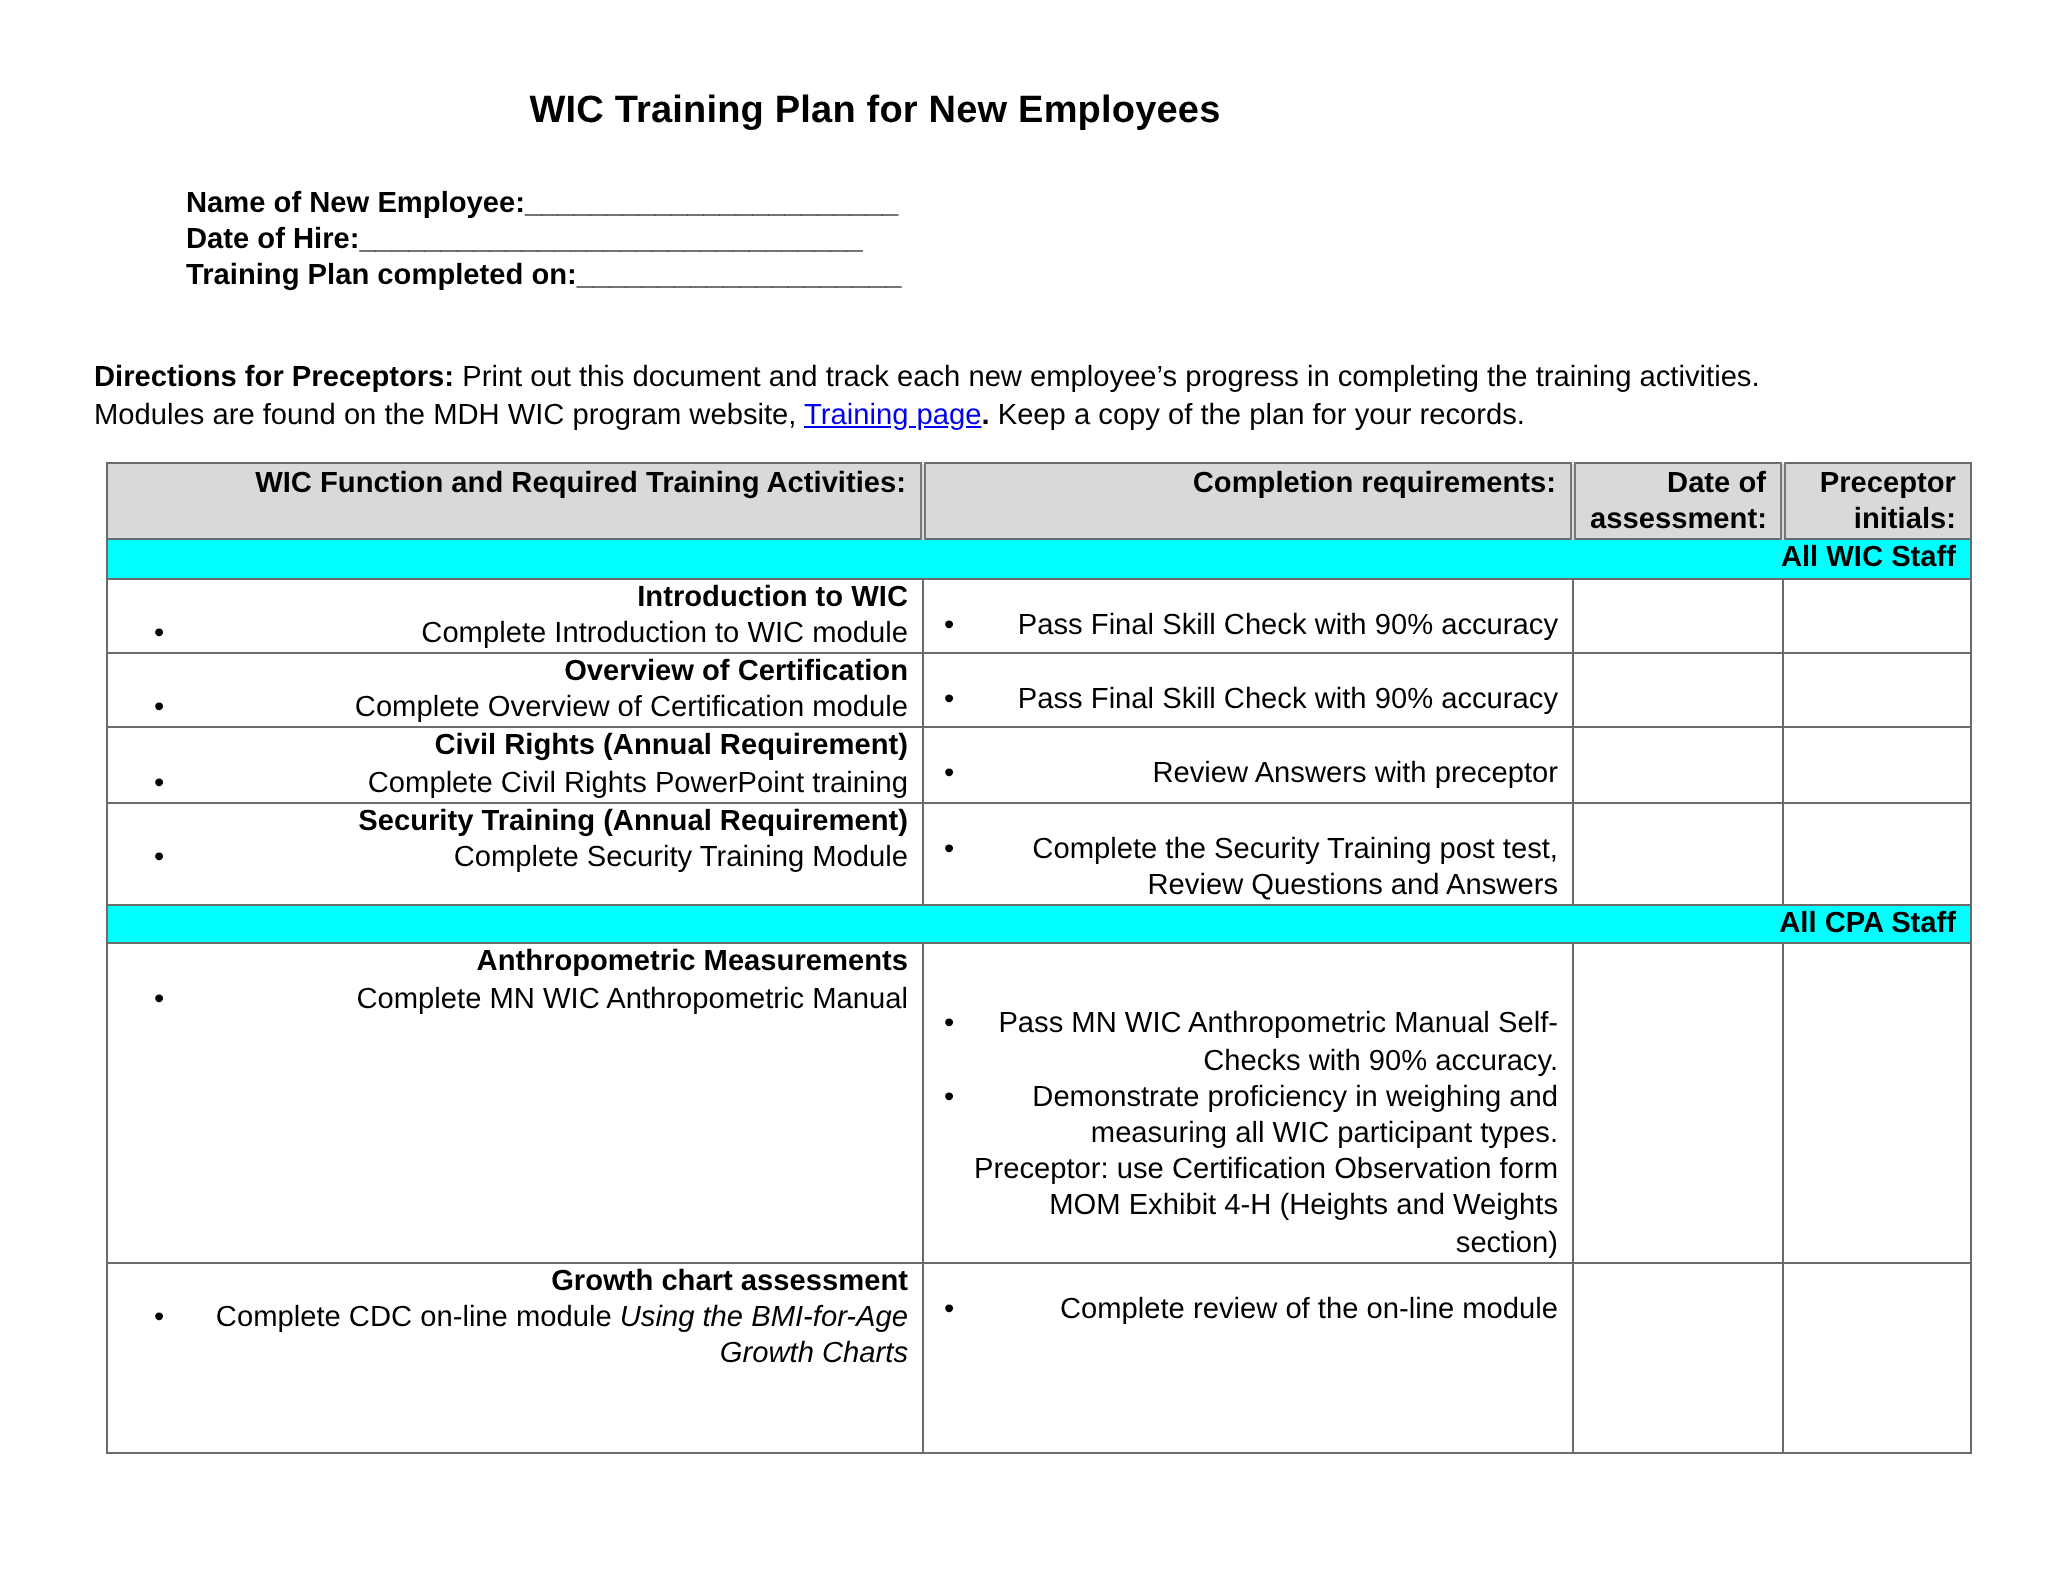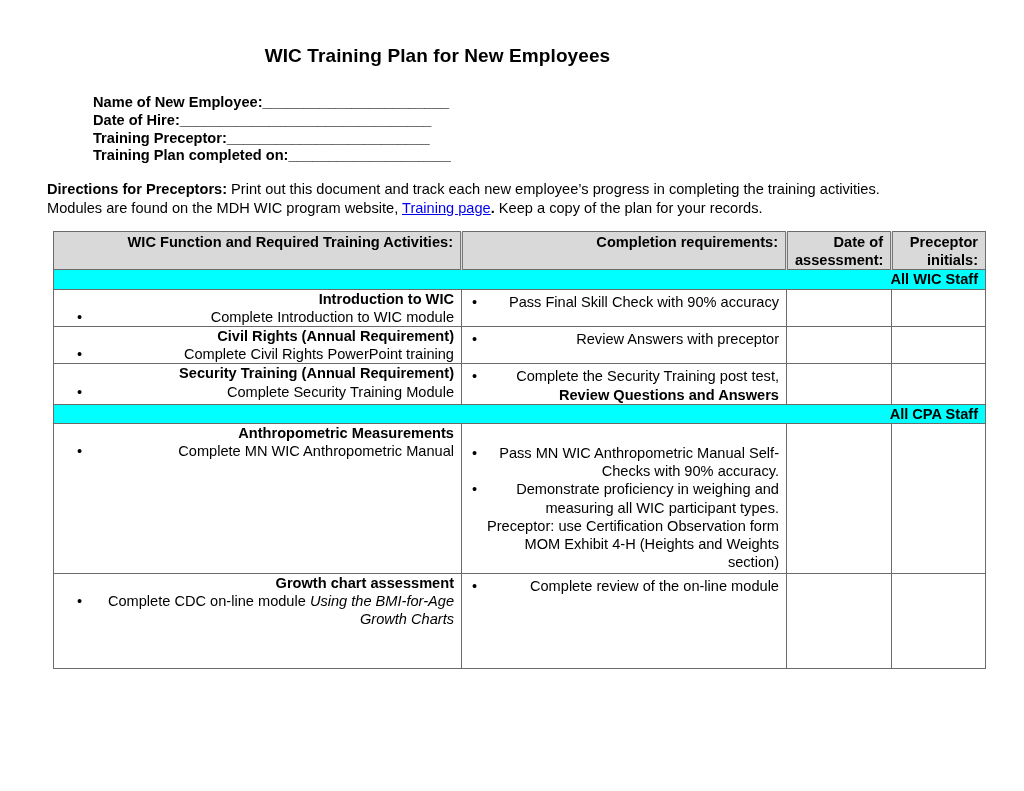--- a/index.html
+++ b/index.html
@@ -38,36 +38,35 @@
     table.plan th:last-child { border-right: 1px solid #6b6b6b; }
     tr.section td { background: #00ffff; font-weight: bold; height: 17px; padding-top: 0; padding-bottom: 0; }
     tr.section.cpa td { padding-left: 11px; }
     tr.item td { height: 36px; }
     tr.item.tall td { height: 149px; }
     tr.item.growth td { height: 94px; }
     .item-title { font-weight: bold; display: block; }
     ul.acts { margin: 0; padding: 0 0 0 46px; list-style: none; }
     ul.acts li { position: relative; }
     ul.acts li::before { content: "\2022"; position: absolute; left: -30px; }
-    ul.reqs { margin: 0; padding: 3px 0 0 16px; list-style: none; }
+    ul.reqs { margin: 0; padding: 14px 0 0 16px; list-style: none; }
     ul.reqs li { position: relative; }
     ul.reqs li::before { content: "\2022"; position: absolute; left: -13px; }
     ul.reqs.pad-top { margin-top: 17px; }
     .em { font-style: italic; }
-    .strong { font-weight: bold; }
+    .strong { font-weight: normal; }
   </style>
 </head>
 <body>
 
 <div class="title">WIC Training Plan for New Employees</div>
 
 <div class="fields">
   <div class="line"><span>Name of New Employee:</span><span>_______________________</span></div>
   <div class="line"><span>Date of Hire:</span><span>_______________________________</span></div>
-  <div class="line"><span>Training Preceptor:</span><span>_________________________</span></div>
   <div class="line"><span>Training Plan completed on:</span><span>____________________</span></div>
 </div>
 
 <div class="directions">
   <b>Directions for Preceptors:</b><span> Print out this document and track each new employee’s progress in completing the training activities. Modules are found on the MDH WIC program website, </span><a>Training page</a><b>.</b><span> Keep a copy of the plan for your records.</span>
 </div>
 
 <table class="plan">
   <colgroup>
     <col style="width:408px">
@@ -96,20 +95,35 @@
     </td>
     <td>
       <ul class="reqs">
             <li>Pass Final Skill Check with 90% accuracy</li>
           </ul>
     </td>
     <td></td>
     <td></td>
   </tr>
 
+  <tr class="item">
+    <td>
+      <span class="item-title">Overview of Certification</span>
+      <ul class="acts">
+            <li>Complete Overview of Certification module</li>
+          </ul>
+    </td>
+    <td>
+      <ul class="reqs">
+            <li>Pass Final Skill Check with 90% accuracy</li>
+          </ul>
+    </td>
+    <td></td>
+    <td></td>
+  </tr>
 
   <tr class="item">
     <td>
       <span class="item-title">Civil Rights (Annual Requirement)</span>
       <ul class="acts">
             <li>Complete Civil Rights PowerPoint training</li>
           </ul>
     </td>
     <td>
       <ul class="reqs">

